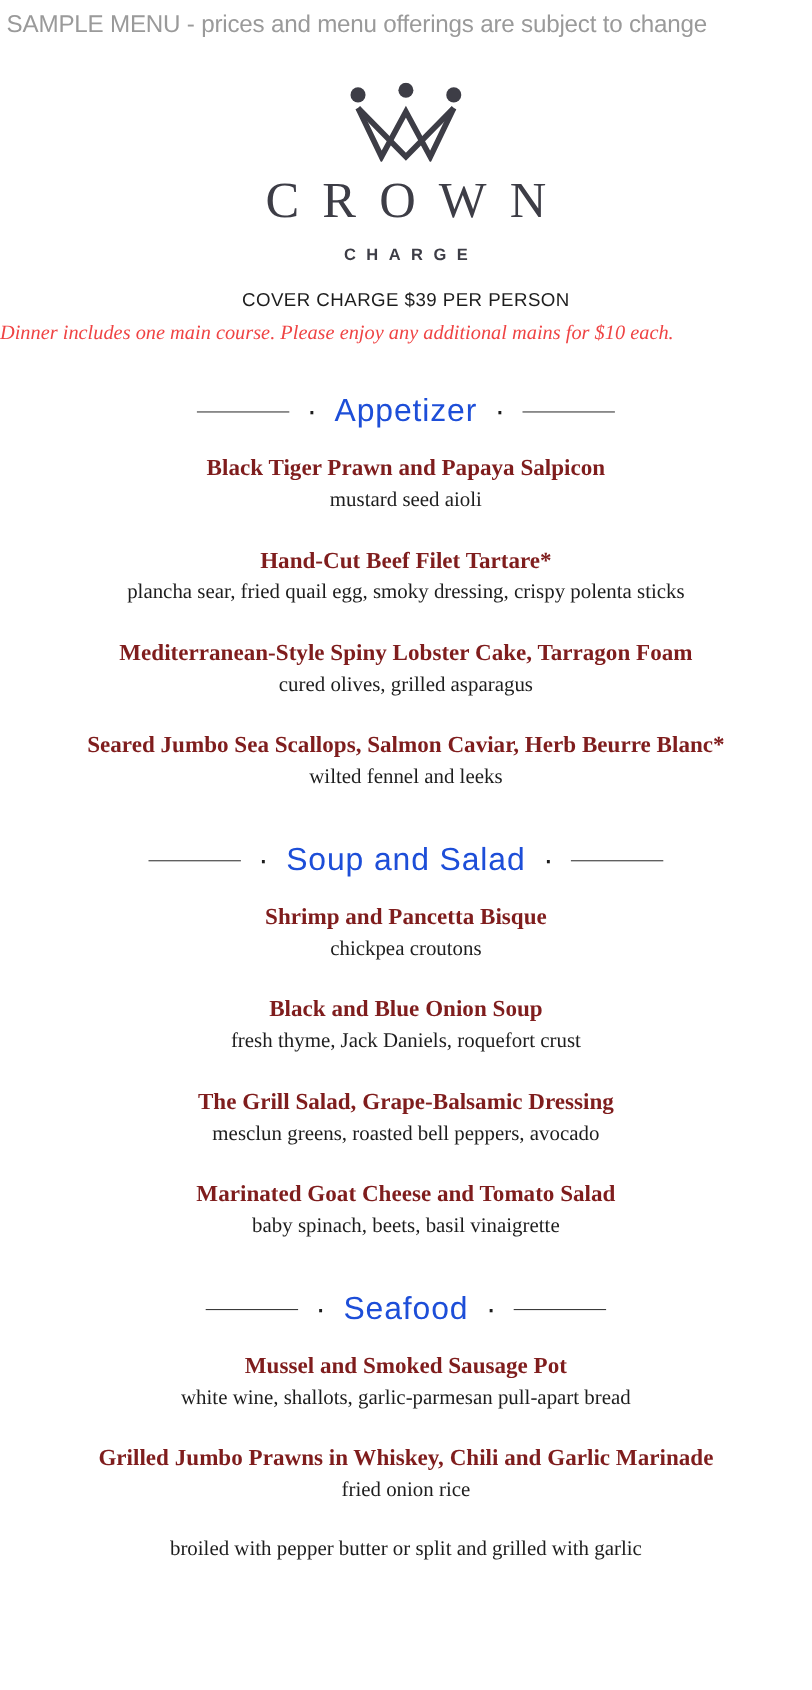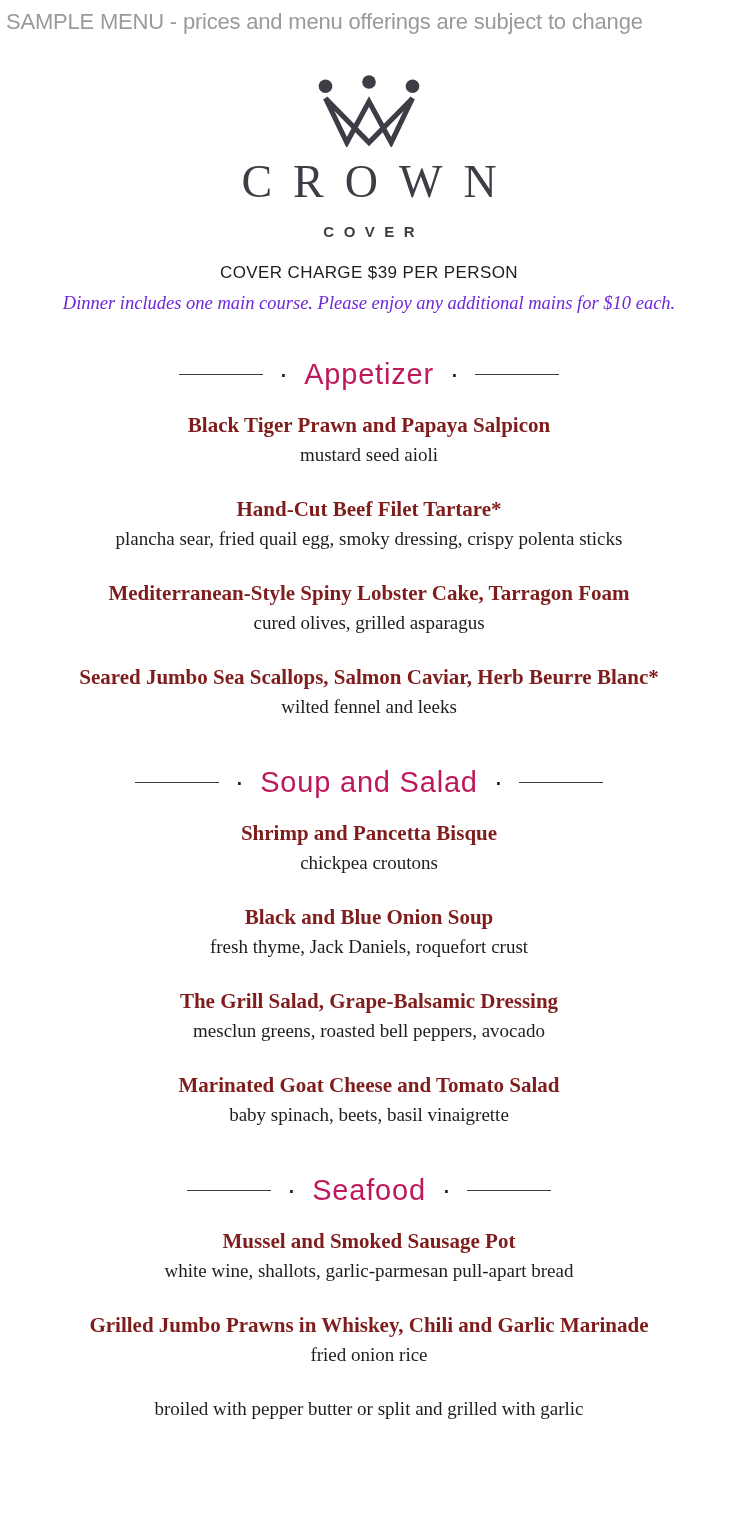--- a/index.html
+++ b/index.html
@@ -46,22 +46,22 @@
     font-weight: normal;
     color: #1d1d1d;
     letter-spacing: 0.4px;
     text-align: center;
     margin-top: 23px;
   }
   .menu-note {
     font-family: "Liberation Serif", serif;
     font-style: italic;
     font-size: 18.5px;
-    color: #6d28d9;
-    text-align: center;
+    color: #ef4444;
+    text-align: left;
     margin-top: 10px;
   }
   .section-header {
     display: flex;
     align-items: center;
     justify-content: center;
     gap: 16px;
     margin: 44px 0 19px 0;
   }
   .section-rule {
@@ -72,21 +72,21 @@
   .section-bullet {
     font-family: "Liberation Sans", sans-serif;
     font-size: 28px;
     color: #1d1d1d;
     line-height: 1;
   }
   .section-title {
     font-family: "Liberation Sans", sans-serif;
     font-weight: normal;
     font-size: 29px;
-    color: #be185d;
+    color: #1d4ed8;
     letter-spacing: 0.8px;
   }
   .menu-item { text-align: center; margin-bottom: 24px; }
   .item-name {
     font-family: "Liberation Serif", serif;
     font-weight: bold;
     font-size: 21px;
     line-height: 30px;
     color: #7f1d1d;
   }
@@ -109,21 +109,21 @@
       <circle cx="24" cy="13" r="8"></circle>
       <circle cx="75" cy="8" r="8"></circle>
       <circle cx="126" cy="13" r="8"></circle>
     </g>
     <g fill="none" stroke="#3d3d46" stroke-width="6" stroke-linejoin="miter">
       <polyline points="24,27 49,79 75,31 101,79 126,27"></polyline>
       <polyline points="24,27 75,79 126,27"></polyline>
     </g>
   </svg>
   <div class="brand-name">CROWN</div>
-  <div class="brand-sub">COVER</div>
+  <div class="brand-sub">CHARGE</div>
 </div>
 
 <div class="cover-charge">COVER CHARGE $39 PER PERSON</div>
 <div class="menu-note">Dinner includes one main course. Please enjoy any additional mains for $10 each.</div>
 
 <div class="section">
   <div class="section-header">
     <span class="section-rule"></span>
     <span class="section-bullet">·</span>
     <span class="section-title">Appetizer</span>

